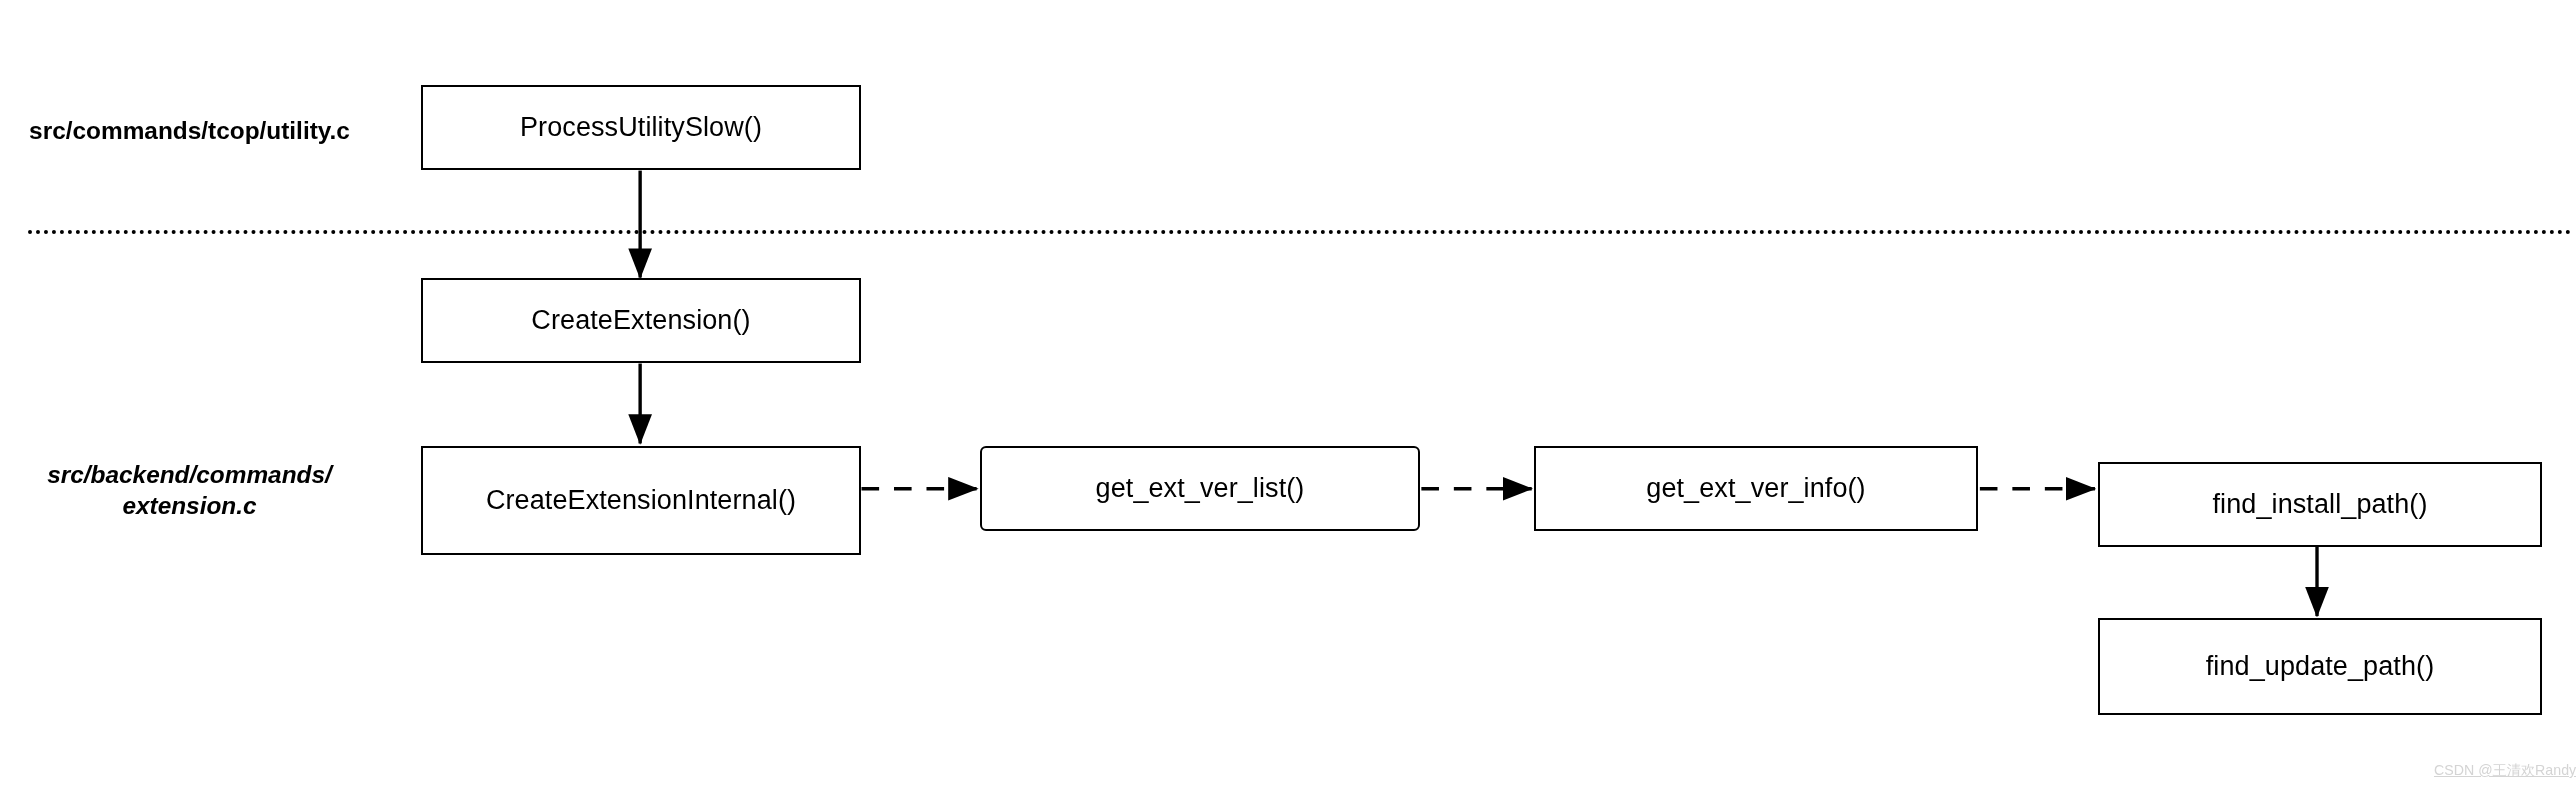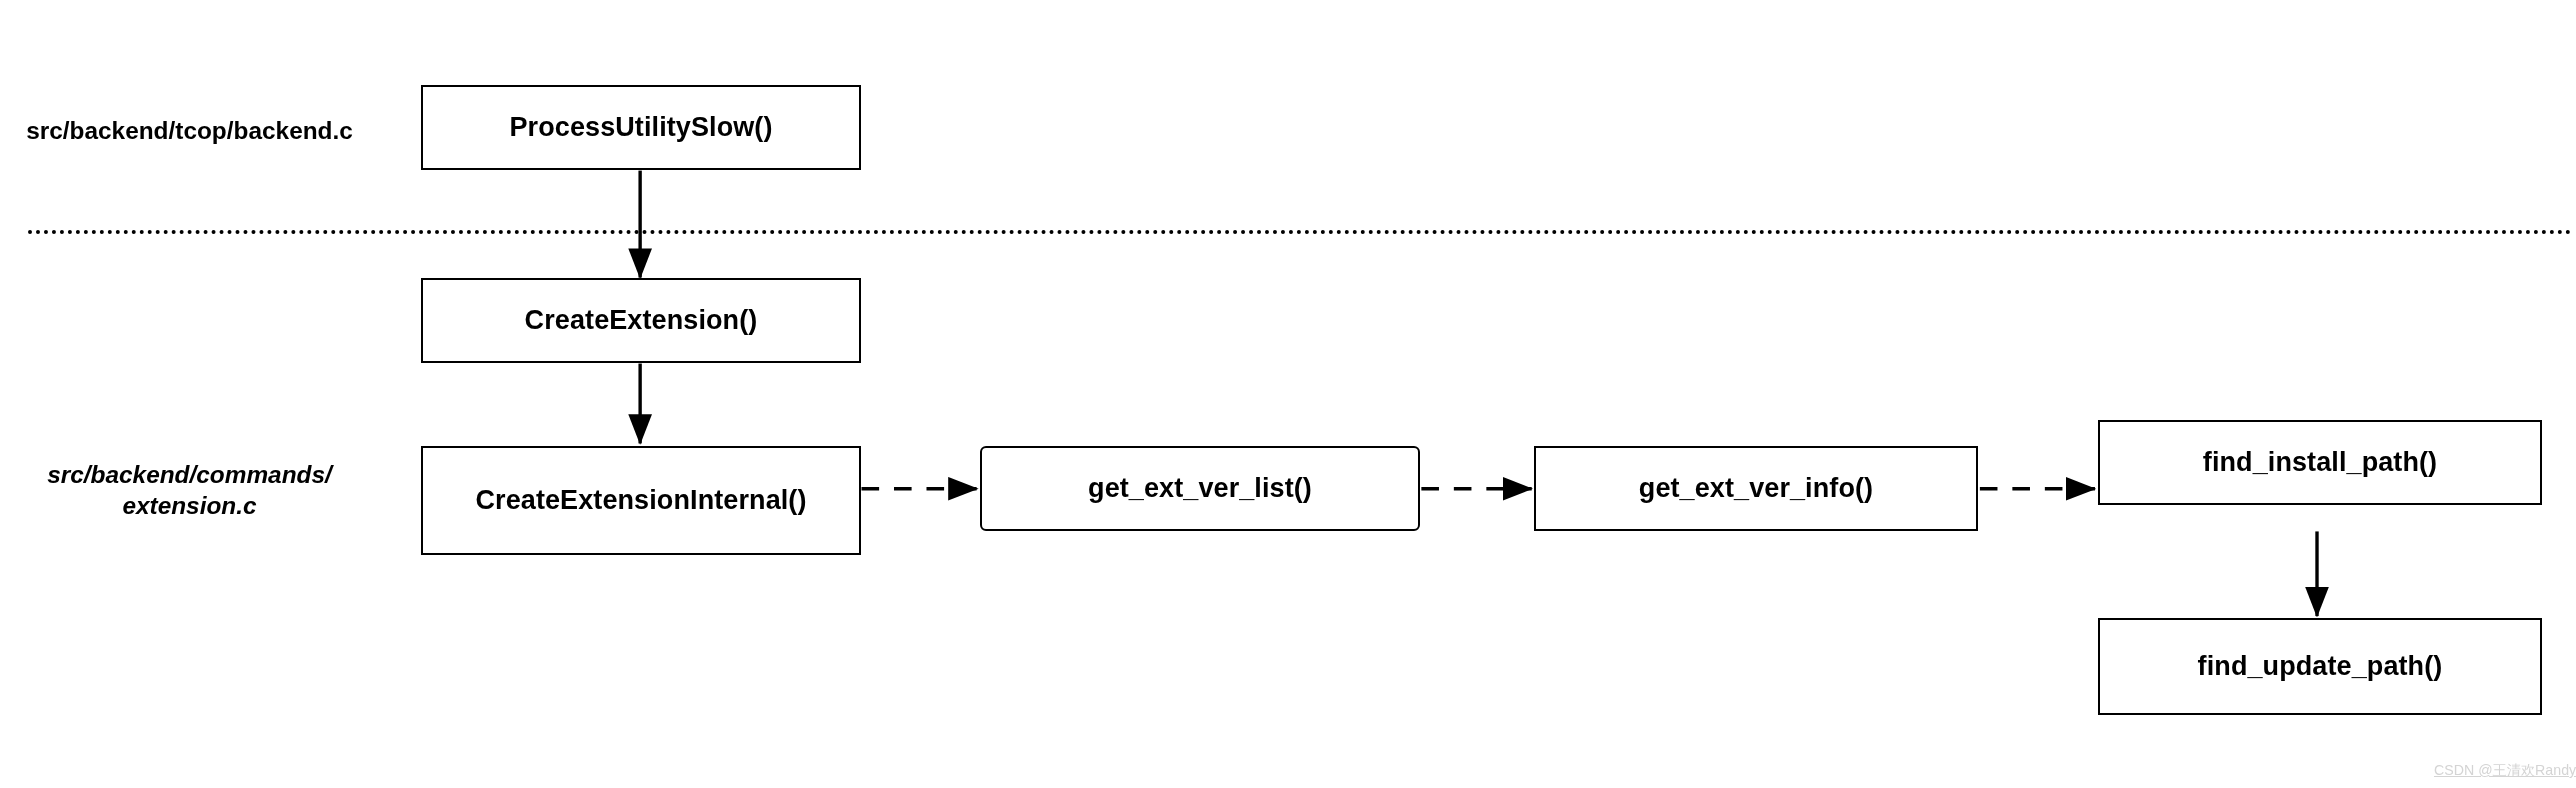--- a/index.html
+++ b/index.html
@@ -21,21 +21,21 @@
     position: absolute;
     box-sizing: border-box;
     border: 2.7px solid #000000;
     background: #ffffff;
     display: flex;
     align-items: center;
     justify-content: center;
     color: #000000;
     font-size: 27px;
     font-family: "Liberation Sans", sans-serif;
-    font-weight: 700;
+    font-weight: 400;
     letter-spacing: 0.1px;
     white-space: nowrap;
   }
   .group-label {
     position: absolute;
     color: #000000;
     font-size: 24.4px;
     font-weight: bold;
     font-family: "Liberation Sans", sans-serif;
     text-align: center;
@@ -64,21 +64,21 @@
     white-space: nowrap;
   }
 </style>
 </head>
 <body>
 
 <div id="canvas">
 
   <div class="divider" style="left:28.4px; top:230px; width:2545px;"></div>
 
-  <div class="group-label" style="left:13.5px; top:115px; width:352px;">src/backend/tcop/backend.c</div>
+  <div class="group-label" style="left:13.5px; top:115px; width:352px;">src/commands/tcop/utility.c</div>
 
   <div class="group-label" style="left:13.5px; top:459px; width:352px;font-style:italic;">src/backend/commands/
 extension.c</div>
 
   <svg class="edge-svg" viewBox="0 0 3804 1164">
     <defs>
       <marker id="arrowhead" markerWidth="9" markerHeight="7" refX="8.6" refY="3.5" orient="auto" markerUnits="strokeWidth">
         <polygon points="0 0, 9 3.5, 0 7" fill="#000000"></polygon>
       </marker>
     </defs>
@@ -99,20 +99,20 @@
   <div class="node" style="left:421px; top:85px; width:440px; height:85px;">ProcessUtilitySlow()</div>
 
   <div class="node" style="left:421px; top:278px; width:440px; height:85px;">CreateExtension()</div>
 
   <div class="node" style="left:421px; top:446px; width:440px; height:109px;">CreateExtensionInternal()</div>
 
   <div class="node" style="left:980px; top:446px; width:440px; height:85px;border-radius:6px;">get_ext_ver_list()</div>
 
   <div class="node" style="left:1534px; top:446px; width:444px; height:85px;">get_ext_ver_info()</div>
 
-  <div class="node" style="left:2098px; top:420px; width:444px; height:85px;">find_install_path()</div>
+  <div class="node" style="left:2098px; top:462px; width:444px; height:85px;">find_install_path()</div>
 
   <div class="node" style="left:2098px; top:618px; width:444px; height:97px;">find_update_path()</div>
 
   <div class="watermark" style="left:2434px; top:761px;text-decoration:underline;">CSDN @王清欢Randy</div>
 
 </div>
 
 
 </body></html>

